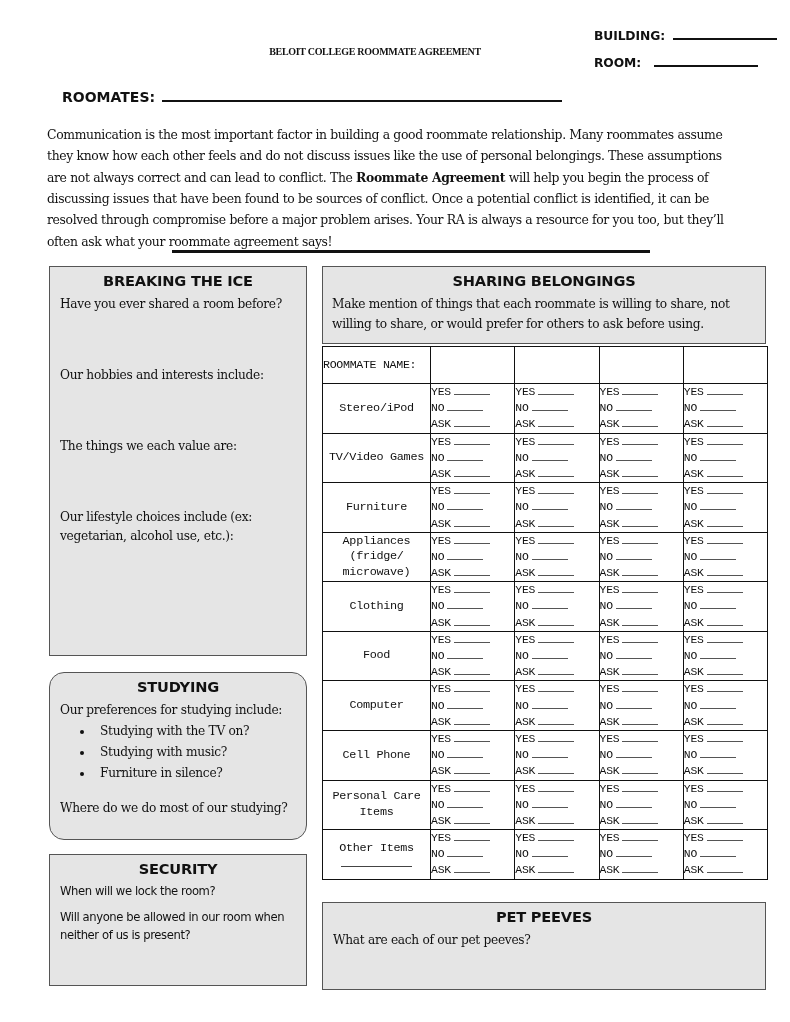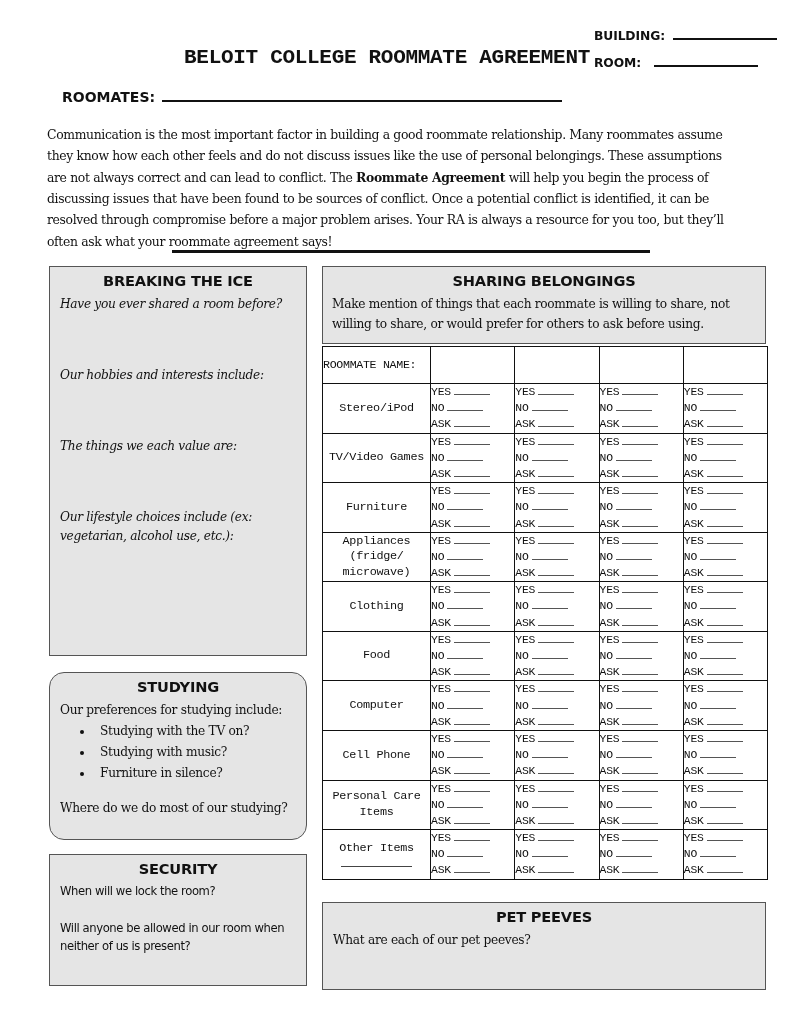--- a/index.html
+++ b/index.html
@@ -44,24 +44,24 @@
     height: 11px;
     max-width: 104px;
   }
   .hdr-line.room .lbl { min-width: 52px; }
 
   .doc-title {
     position: absolute;
     left: 160px;
     top: 46px;
     width: 430px;
-    text-align: right;
-    font-family: Liberation Mono, monospace;
+    text-align: center;
+    font-family: Liberation Serif, serif;
     font-weight: bold;
-    font-size: 21px;
+    font-size: 10px;
     letter-spacing: -0.3px;
   }
 
   .roomates {
     position: absolute;
     left: 62px;
     top: 87px;
     width: 500px;
     display: flex;
     align-items: baseline;
@@ -114,21 +114,21 @@
     letter-spacing: -0.2px;
     margin: 5px 0 6px 0;
   }
   .box-body {
     font-family: "DejaVu Serif", serif;
     font-size: 12.2px;
     line-height: 1.55;
     padding: 0 10px;
     letter-spacing: -0.3px;
   }
-  .q { margin-bottom: 52px; font-style: italic; }
+  .q { margin-bottom: 52px; }
   .q:last-child { margin-bottom: 0; }
 
   
   #box-ice { left: 49px; top: 266px; width: 258px; height: 390px; }
 
   
   #box-study { left: 49px; top: 672px; width: 258px; height: 168px; border-radius: 15px; }
   #box-study .box-body { font-size: 12.2px; }
   .bullets {
     list-style: disc;
@@ -139,21 +139,21 @@
   .study-tail { margin-top: 16px; }
 
   
   #box-security { left: 49px; top: 854px; width: 258px; height: 132px; }
   #box-security .box-body {
     font-family: "DejaVu Sans", sans-serif;
     font-size: 11.6px;
     line-height: 1.5;
     letter-spacing: -0.4px;
   }
-  #box-security .sec-gap { margin-top: 20px; }
+  #box-security .sec-gap { margin-top: 9px; }
 
   
   #box-sharing {
     left: 322px;
     top: 266px;
     width: 444px;
     height: 78px;
   }
   #box-sharing .box-body {
     font-size: 12.2px;

